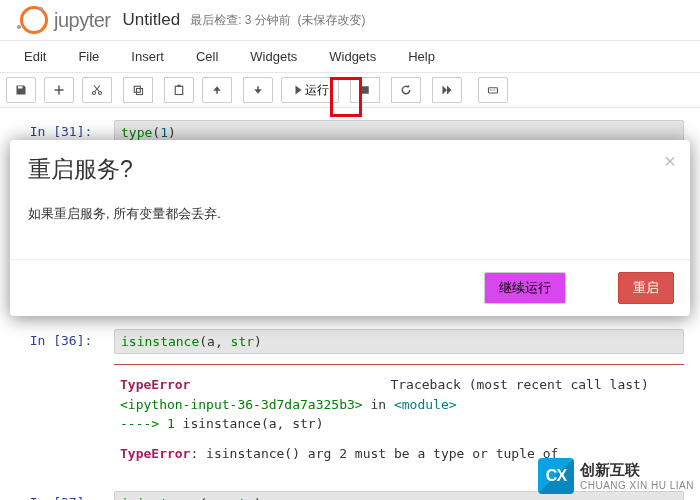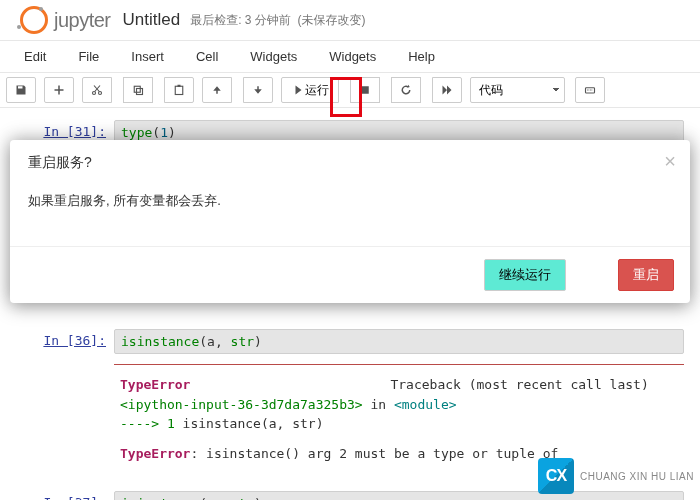--- a/index.html
+++ b/index.html
@@ -19,41 +19,41 @@
 .tb-btn { border: 1px solid #ccc; background: #fff; padding: 5px 8px; font-size: 12px; cursor: pointer; display: inline-flex; align-items: center; justify-content: center; min-width: 28px; height: 26px; }
 .tb-btn:first-child { border-radius: 2px 0 0 2px; }
 .tb-btn:last-child { border-radius: 0 2px 2px 0; }
 .tb-btn:only-child { border-radius: 2px; }
 .tb-group .tb-btn + .tb-btn { margin-left: -1px; }
 .tb-btn svg { width: 12px; height: 12px; }
 .cell-type { border: 1px solid #ccc; padding: 4px 22px 4px 8px; font-size: 12px; background: #fff; appearance: none; background-image: linear-gradient(45deg, transparent 50%, #555 50%), linear-gradient(135deg, #555 50%, transparent 50%); background-position: right 8px center, right 4px center; background-size: 4px 4px, 4px 4px; background-repeat: no-repeat; border-radius: 2px; height: 26px; min-width: 95px; }
 .highlight-box { border: 3px solid #e30613; position: absolute; top: 77px; left: 330px; width: 32px; height: 40px; z-index: 5; pointer-events: none; }
 .notebook { background: #fff; padding: 8px 0; }
 .cell { display: flex; padding: 4px 16px; }
-.prompt { width: 98px; flex-shrink: 0; text-align: right; padding: 4px 8px 0 0; font-family: monospace; font-size: 13px; color: #303f9f; text-decoration: underline; }
+.prompt { width: 98px; flex-shrink: 0; text-align: center; padding: 4px 8px 0 0; font-family: monospace; font-size: 13px; color: #303f9f; }
 .in-prompt { color: #303f9f; }
 .out-area { flex: 1; }
 .input-area { border: 1px solid #cfcfcf; background: #e5e5e5; padding: 4px 6px; font-family: monospace; font-size: 13px; border-radius: 2px; }
 .code { white-space: pre; }
 .kw-func { color: #008000; }
 .kw-num { color: #006080; }
 .err-name { color: #a71d5d; font-weight: bold; }
 .err-tb { color: #333; }
 .pygreen { color: #008000; }
 .pyteal { color: #008080; }
 .output-area { padding: 6px 0 6px 6px; font-family: monospace; font-size: 13px; line-height: 1.5; }
 .err-divider { border-top: 1px solid #b94a48; margin: 10px 0 4px; }
 .modal-overlay { position: absolute; inset: 0; display: flex; align-items: flex-start; justify-content: center; padding-top: 140px; z-index: 10; }
 .modal { background: #fff; width: 680px; border-radius: 4px; box-shadow: 0 4px 18px rgba(0,0,0,.35), 0 -4px 18px rgba(0,0,0,.15); padding: 0; position: relative; }
 .modal-header { padding: 14px 18px 10px; }
-.modal-title { font-size: 14px; font-weight: 500; color: #333; }
+.modal-title { font-size: 23px; font-weight: 500; color: #333; }
 .modal-close { position: absolute; top: 10px; right: 14px; font-size: 20px; color: #bbb; background: none; border: none; cursor: pointer; }
 .modal-body { padding: 10px 18px 36px; font-size: 13px; color: #333; }
 .modal-footer { padding: 12px 16px; display: flex; justify-content: flex-end; gap: 8px; border-top: 1px solid #eee; }
-.btn { border: 1px solid #ccc; background: #5eead4; padding: 6px 14px; font-size: 13px; cursor: pointer; border-radius: 2px; }
+.btn { border: 1px solid #ccc; background: #d946ef; padding: 6px 14px; font-size: 13px; cursor: pointer; border-radius: 2px; }
 .btn-danger { background: #d9534f; border-color: #d43f3a; color: #fff; margin-left: 44px; }
 .branding { position: absolute; bottom: 6px; right: 6px; display: flex; align-items: center; gap: 6px; z-index: 20; }
 .branding .bicon { width: 36px; height: 36px; background: linear-gradient(135deg, #0aa3e0 50%, #0888bc 50%); border-radius: 4px; display: flex; align-items: center; justify-content: center; color: #fff; font-weight: bold; font-size: 16px; letter-spacing: -1px; }
 .branding .btext .line1 { font-size: 15px; font-weight: 600; color: #333; }
 .branding .btext .line2 { font-size: 10px; color: #888; letter-spacing: 0.5px; }
 </style>
 </head>
 <body>
 
 <div class="header">
@@ -140,23 +140,20 @@
           <path d="M13 8a5 5 0 11-2-4"></path>
           <path d="M11 1l2 3-3 1" fill="#555" stroke="none"></path>
         </svg>
       </button>
     <button class="tb-btn">
         <svg viewBox="0 0 16 16" fill="#555">
           <path d="M2 2l6 6-6 6V2zM8 2l6 6-6 6V2z"></path>
         </svg>
       </button>
   </div>
-  <select class="cell-type">
-    <option>代码</option>
-  </select>
   <div class="tb-group" style="margin-left:8px;">
     <button class="tb-btn">
         <svg viewBox="0 0 16 16" fill="none" stroke="#555" stroke-width="1.5">
           <rect x="2" y="5" width="12" height="7" rx="1"></rect>
           <path d="M4 8h1M6 8h1M8 8h1M10 8h1"></path>
         </svg>
       </button>
   </div>
 </div>
 
@@ -207,15 +204,16 @@
     <div class="modal-footer">
       <button class="btn">继续运行</button>
       <button class="btn btn-danger">重启</button>
     </div>
   </div>
 </div>
 
 <div class="branding">
   <div class="bicon">CX</div>
   <div class="btext">
+    <div class="line1">创新互联</div>
     <div class="line2">CHUANG  XIN  HU  LIAN</div>
   </div>
 </div>
 
 </body></html>

